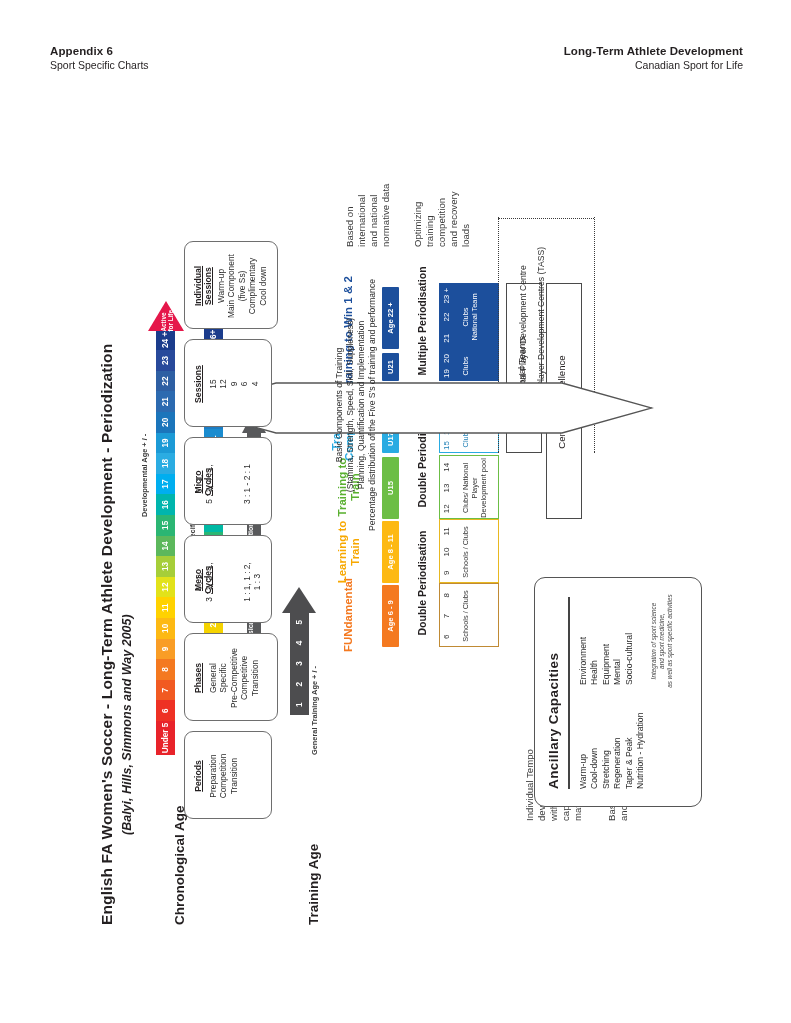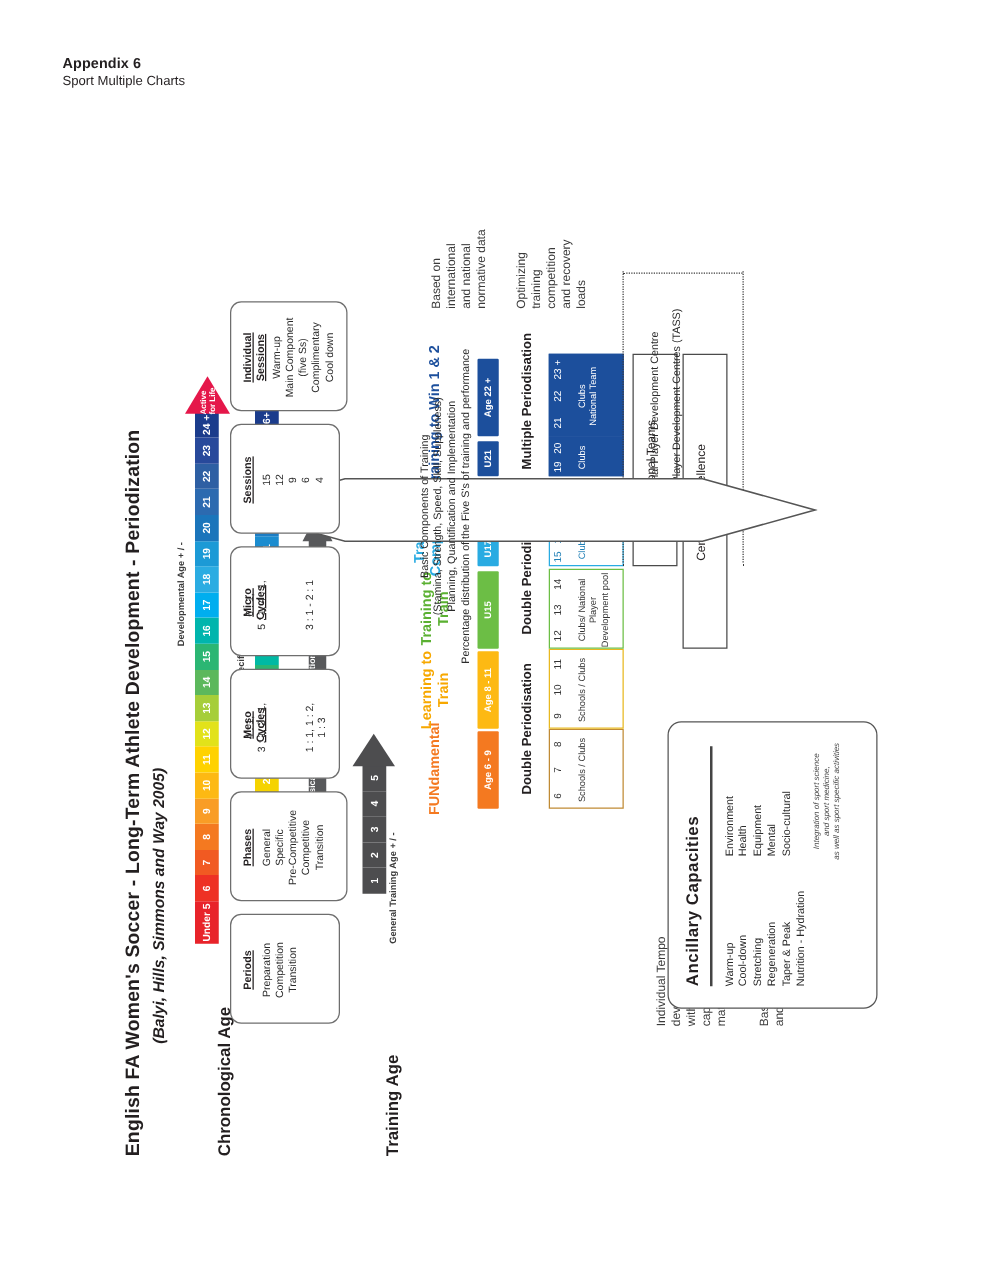--- a/index.html
+++ b/index.html
@@ -77,21 +77,25 @@
   
   #diamond{position:absolute;}
   #dtext{position:absolute;font-size:8.6px;line-height:11px;text-align:center;color:#2b2b2b;}
 </style>
 </head>
 <body>
 
 <div class="hdr">
   <div class="left">
     <div class="l1">Appendix 6</div>
-    <div class="l2">Sport Multiple Charts</div>
+    <div class="l2">Sport Specific Charts</div>
+  </div>
+  <div class="right">
+    <div class="l1">Long-Term Athlete Development</div>
+    <div class="l2">Canadian Sport for Life</div>
   </div>
 </div>
 
 <div id="stage">
 <div id="poster">
 
   <div class="abs maintitle nw">English FA Women's Soccer - Long-Term Athlete Development - Periodization</div>
   <div class="abs subtitle nw">(Balyi, Hills, Simmons and Way 2005)</div>
 
   <div class="abs axis-title nw" id="chrono">Chronological Age</div>

